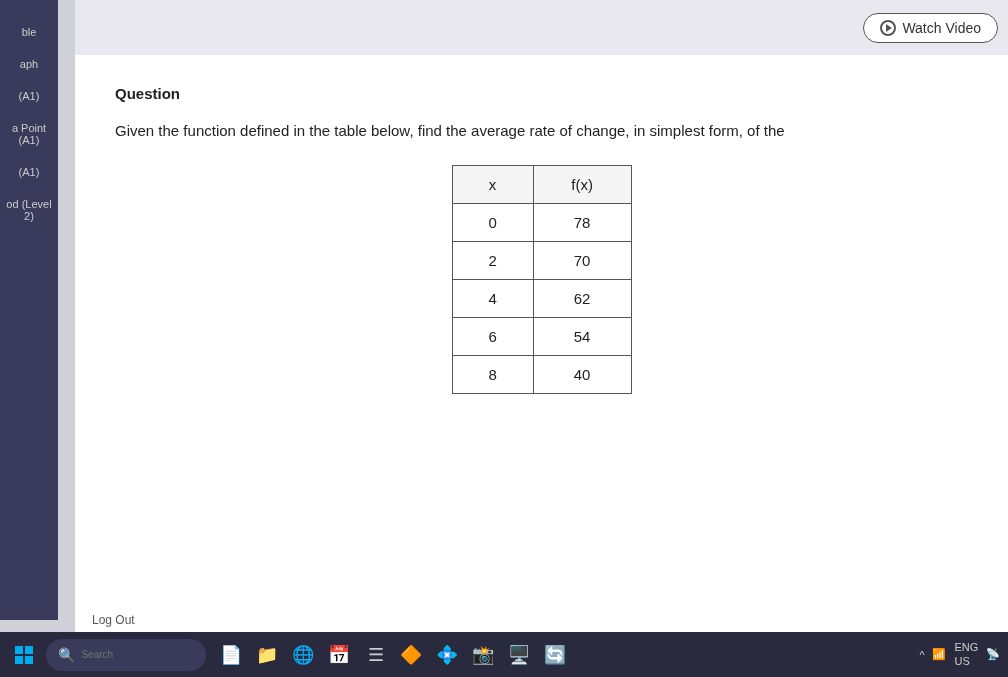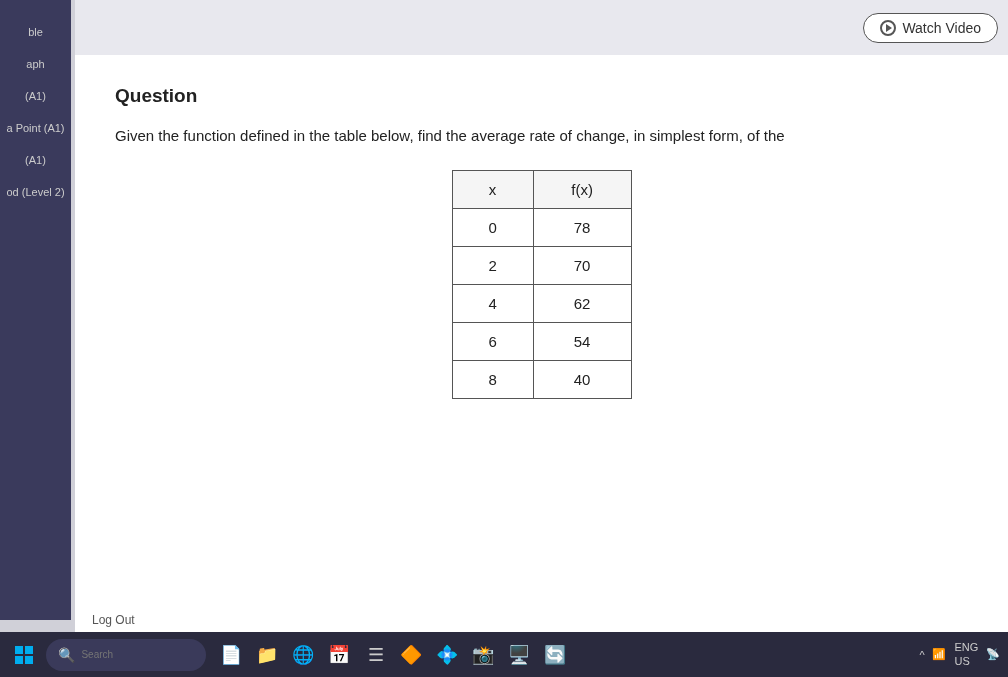--- a/index.html
+++ b/index.html
@@ -10,21 +10,21 @@
       font-family: 'Segoe UI', Arial, sans-serif;
       overflow: hidden;
       position: relative;
     }
 
     
     .sidebar {
       position: absolute;
       left: 0;
       top: 0;
-      width: 71px;
+      width: 58px;
       height: 620px;
       background: #3a3a5c;
       display: flex;
       flex-direction: column;
       align-items: center;
       padding-top: 20px;
       gap: 8px;
     }
     .sidebar-item {
       color: #ccc;
@@ -107,21 +107,21 @@
       position: absolute;
       top: 55px;
       left: 0;
       right: 0;
       bottom: 0;
       background: white;
       padding: 30px 40px;
     }
 
     .question-label {
-      font-size: 19px;
+      font-size: 15px;
       font-weight: 700;
       color: #222;
       margin-bottom: 16px;
     }
 
     .question-text {
       font-size: 15px;
       color: #222;
       line-height: 1.7;
       margin-bottom: 21px;

